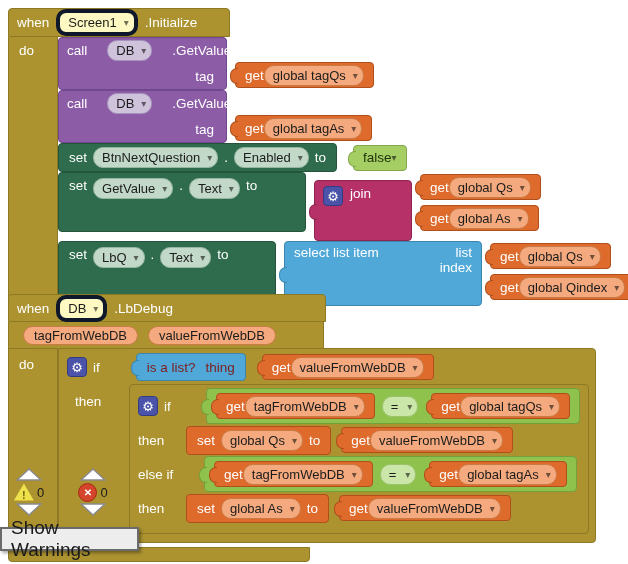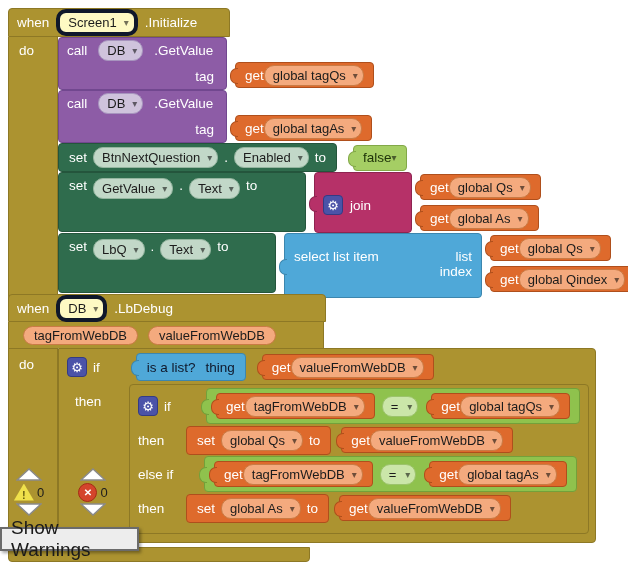--- a/index.html
+++ b/index.html
@@ -43,54 +43,54 @@
   .gear::before{content:"⚙";font-size:13px;line-height:1;}
   
   .abs{position:absolute;}
   #stack1{left:8px;top:8px;}
   #s1-header{width:204px;height:27px;display:flex;align-items:center;gap:7px;padding:0 8px;border-radius:4px 4px 0 0;}
   #s1-body{display:flex;align-items:stretch;}
   #s1-spine{width:38px;padding:6px 0 0 10px;color:#fff;border-top:none;}
   #s1-content{display:flex;flex-direction:column;align-items:flex-start;}
   .call-unit{display:flex;align-items:flex-end;}
   .call-block{width:167px;border-radius:4px;}
-  .cb-r1{height:25px;display:flex;align-items:center;gap:11px;padding:0 8px;}
+  .cb-r1{height:25px;display:flex;align-items:center;gap:20px;padding:0 8px;}
   .cb-r2{height:26px;display:flex;align-items:center;justify-content:flex-end;padding-right:12px;color:#fff;}
   .call-arg{margin:0 0 2px 8px;}
   .setrow{display:flex;align-items:center;}
   .set-block{height:27px;display:flex;align-items:center;gap:6px;padding:0 10px;border-radius:4px;color:#fff;}
   .set-block-tall{height:54px;align-items:flex-start;padding-top:4px;}
   .set-block-tall > *{margin-top:1px;}
   .tallrow{display:flex;align-items:flex-start;}
-  .join-block{width:80px;height:54px;border-radius:4px;display:flex;align-items:center;gap:7px;
-              padding:5px 8px 0;color:#fff;position:relative;margin-left:8px;}
+  .join-block{width:80px;height:54px;border-radius:4px;display:flex;align-items:flex-start;gap:7px;
+              padding:5px 8px 0;color:#fff;position:relative;margin-left:8px;margin-top:8px;}
   .argcol{display:flex;flex-direction:column;gap:5px;margin-left:8px;margin-top:2px;align-items:flex-start;}
   .select-block{width:178px;height:54px;border-radius:4px;color:#fff;padding:3px 9px;margin-left:8px;position:relative;
-                display:flex;flex-direction:column;justify-content:center;padding-bottom:6px;}
+                display:flex;flex-direction:column;justify-content:flex-start;padding-bottom:6px;}
   .sel-r1{display:flex;justify-content:space-between;gap:10px;}
   .sel-r2{text-align:right;}
   #s1-bottom{width:204px;height:13px;border-radius:0 0 4px 4px;position:relative;}
   .green-nub{position:absolute;left:52px;top:-1px;width:16px;height:7px;background:#2F6C4D;
              border:1px solid #24553C;border-top:none;border-radius:0 0 8px 8px;}
   
   #stack2{left:8px;top:294px;}
   #s2-header{width:300px;height:26px;display:flex;align-items:center;gap:7px;padding:0 8px;border-radius:4px 4px 0 0;}
   #s2-params{width:300px;height:26px;display:flex;gap:10px;align-items:center;padding-left:14px;border-top:none;border-bottom:none;}
   #s2-body{display:flex;align-items:stretch;}
   #s2-spine{width:38px;padding:8px 0 0 10px;color:#fff;}
   .outer-if{border-radius:0 4px 4px 4px;padding:3px 6px 8px 6px;}
   .oif-r1{display:flex;align-items:center;gap:6px;height:30px;padding-left:2px;}
   .oif-r2{display:flex;align-items:flex-start;margin-top:2px;}
   .then-col{width:54px;padding:10px 0 0 10px;color:#fff;}
   .inner-if{border-radius:4px;padding:2px 8px 10px 8px;}
   .iif-cond-row{display:flex;align-items:center;gap:6px;height:38px;}
   .iif-stmt-row{display:flex;align-items:center;height:30px;}
   .iif-label{width:48px;color:#fff;}
   .cond{height:34px;display:flex;align-items:center;gap:7px;padding:0 9px;border-radius:4px;position:relative;margin-left:14px;}
-  .islist{height:26px;display:flex;align-items:center;gap:10px;padding:0 10px;border-radius:4px;color:#0f172a;position:relative;margin-left:30px;}
+  .islist{height:26px;display:flex;align-items:center;gap:10px;padding:0 10px;border-radius:4px;color:#7f1d1d;position:relative;margin-left:30px;}
   .oset{height:27px;display:flex;align-items:center;gap:6px;padding:0 10px;border-radius:4px;color:#fff;}
   #s2-bottom{width:300px;height:13px;border-radius:0 0 4px 4px;margin-top:4px;}
   
   .nav-cluster{position:absolute;width:34px;display:flex;flex-direction:column;align-items:center;gap:1px;z-index:6;}
   .tri{display:block;}
   .cnt-row{display:flex;align-items:center;gap:3px;height:20px;}
   .cnt{color:#1c1c1c;font-size:13px;}
   .warn-tri{width:20px;height:17px;background:#EFE14B;clip-path:polygon(50% 0,100% 100%,0 100%);
             display:flex;align-items:flex-end;justify-content:center;color:#6b6312;font-weight:bold;font-size:11px;}
   .warn-tri::after{content:"!";line-height:12px;}

